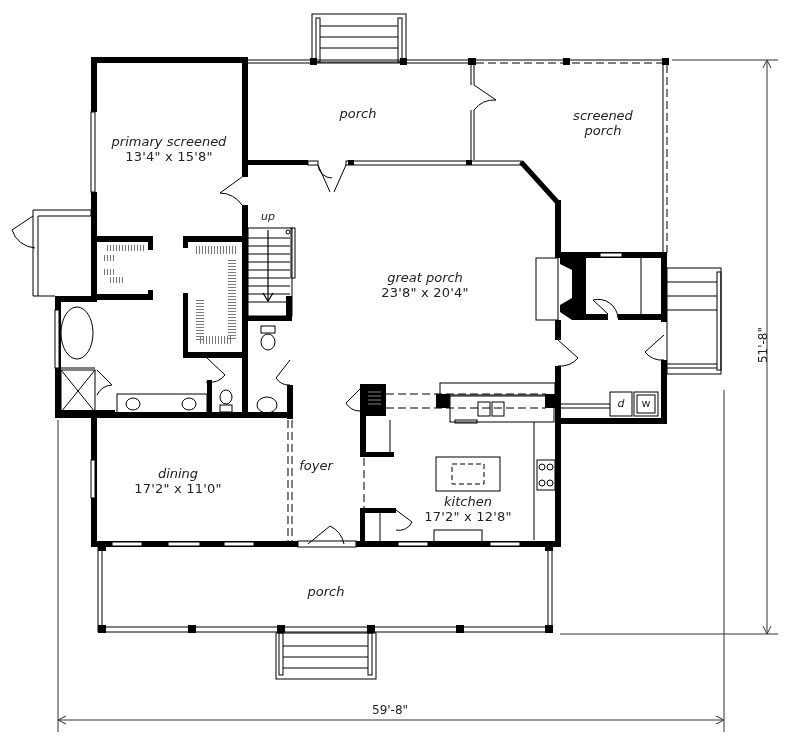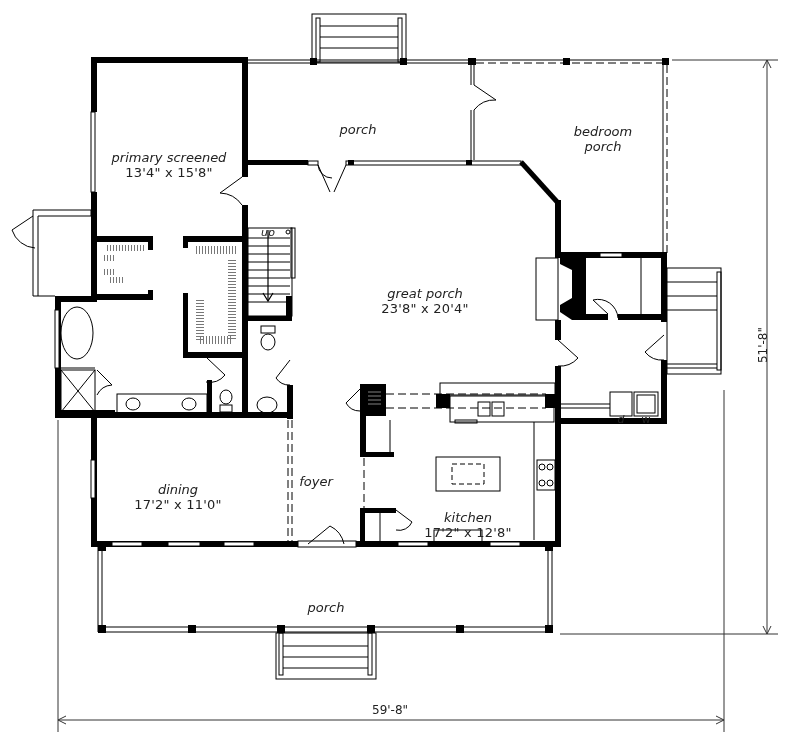--- a/index.html
+++ b/index.html
@@ -3,21 +3,21 @@
 <meta charset="utf-8">
 <style>
   html, body { margin: 0; padding: 0; background: #ffffff; }
   body { width: 800px; height: 747px; overflow: hidden; position: relative; font-family: "DejaVu Sans", sans-serif; }
   svg { position: absolute; left: 0; top: 0; }
   .wall { fill: #000; }
   .thin { stroke: #000; stroke-width: 1; fill: none; }
   .dash { stroke: #000; stroke-width: 1; fill: none; stroke-dasharray: 8 4; }
   .win { stroke: #000; stroke-width: 1; fill: #fff; }
   .dim { stroke: #333; stroke-width: 1; fill: none; }
-  .lbl { position: absolute; text-align: center; color: #222; white-space: nowrap; transform: translate(-50%, 0); margin-top: 16px; }
+  .lbl { position: absolute; text-align: center; color: #222; white-space: nowrap; transform: translate(-50%, 0); }
   .room-name { font-family: "DejaVu Sans", sans-serif; font-style: oblique; font-size: 13px; line-height: 15px; }
   .room-size { font-family: "DejaVu Sans", sans-serif; font-size: 13px; line-height: 16px; letter-spacing: 0.2px; }
   .small { font-family: "DejaVu Sans", sans-serif; font-size: 11px; }
   .dimlbl { font-family: "DejaVu Sans", sans-serif; font-size: 12px; color: #222; position: absolute; }
 </style>
 </head>
 <body>
 
 <svg width="800" height="747" viewBox="0 0 800 747">
 
@@ -269,21 +269,21 @@
 </svg>
 
 <div class="lbl" style="left:169px; top:134px;">
   <div class="room-name">primary screened</div>
   <div class="room-size">13'4" x 15'8"</div>
 </div>
 <div class="lbl" style="left:358px; top:106px;">
   <div class="room-name">porch</div>
 </div>
 <div class="lbl" style="left:603px; top:108px;">
-  <div class="room-name">bedroom</div>
+  <div class="room-name">screened</div>
   <div class="room-name">porch</div>
 </div>
 <div class="lbl" style="left:425px; top:270px;">
   <div class="room-name">great porch</div>
   <div class="room-size">23'8" x 20'4"</div>
 </div>
 <div class="lbl" style="left:178px; top:466px;">
   <div class="room-name">dining</div>
   <div class="room-size">17'2" x 11'0"</div>
 </div>

